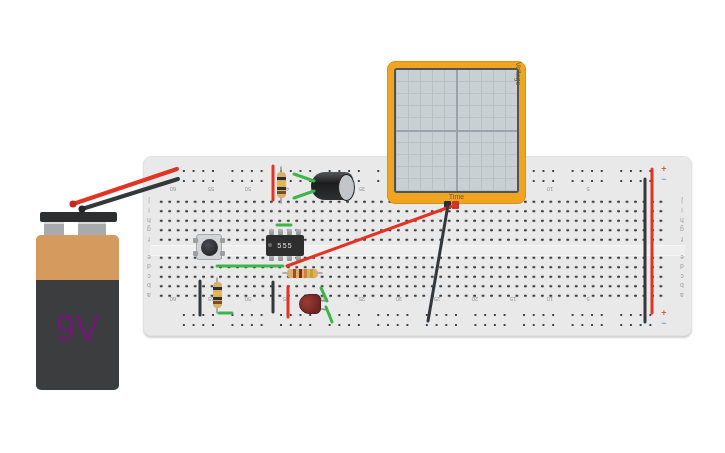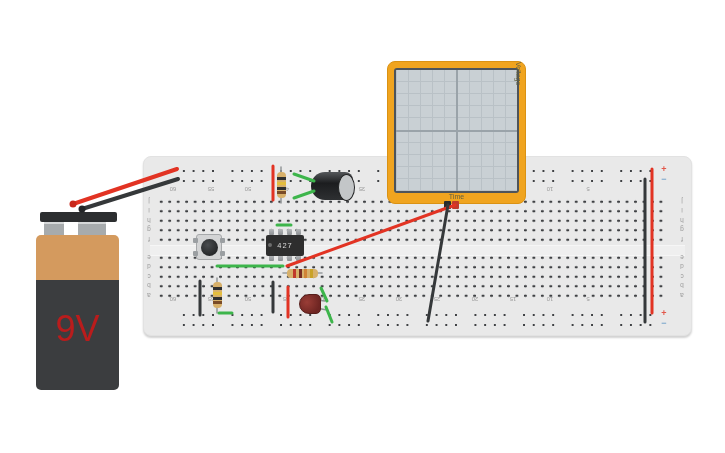--- a/index.html
+++ b/index.html
@@ -16,21 +16,21 @@
   .channel{left:6px;width:535px;height:9px;background:#efefef;border-top:1px solid #f6f6f6;border-bottom:1px solid #f6f6f6;}
   .collabel{position:absolute;width:18px;text-align:center;font-size:6px;color:#9b9b9b;transform:rotate(180deg);}
   .rowlabel{position:absolute;width:8px;text-align:center;font-size:6.5px;color:#9b9b9b;transform:rotate(180deg);}
   .railmark{position:absolute;font-size:9px;font-weight:bold;line-height:9px;width:10px;text-align:center;}
   .plus{color:#e2574a;} .minus{color:#7aa7cc;}
   
   .bat-body{left:36px;top:235px;width:83px;height:155px;border-radius:5px;
      background:linear-gradient(180deg,#d49a5e 0,#d49a5e 45px,#3b3d3f 45px,#3b3d3f 100%);}
   .bat-cap{left:40px;top:212px;width:77px;height:10px;background:#2c2e30;border-radius:2px;}
   .bat-post{top:221px;height:15px;background:#a7abad;border-top:3px solid #d6d8d9;border-radius:2px;}
-  .bat-label{left:36px;top:308px;width:83px;text-align:center;font-size:36px;color:#b91c1c;}
+  .bat-label{left:36px;top:308px;width:83px;text-align:center;font-size:36px;color:#701a75;}
   
   .btn-base{left:196px;top:234px;width:24px;height:24px;background:#d3d4d5;border:1px solid #a6a8aa;border-radius:3px;}
   .btn-cap{left:3.5px;top:3.5px;width:17px;height:17px;border-radius:50%;
      background:radial-gradient(circle at 40% 35%,#4a4d50,#26282a 70%);position:absolute;}
   .btn-leg{position:absolute;width:5px;height:5px;background:#9b9fa2;border-radius:1px;}
   .ic{left:266px;top:235px;width:38px;height:21px;background:#2e2e2e;border-radius:2px;
       display:flex;align-items:center;justify-content:center;color:#dcdcdc;font-size:7.5px;letter-spacing:1px;}
   .pin{position:absolute;width:5px;height:6px;background:linear-gradient(#b5b8ba,#8d9093);border-radius:1px;}
   .ic-notch{position:absolute;left:2px;top:8px;width:4px;height:4px;border-radius:50%;background:#6d6d6d;}
   .cap-body{left:311px;top:172px;width:42px;height:28px;border-radius:14px 8px 8px 14px;
@@ -152,21 +152,21 @@
       <div class="pin" style="left:269px;top:229px;"></div>
       <div class="pin" style="left:278px;top:229px;"></div>
       <div class="pin" style="left:287px;top:229px;"></div>
       <div class="pin" style="left:296px;top:229px;"></div>
       <div class="pin" style="left:269px;top:255px;"></div>
       <div class="pin" style="left:278px;top:255px;"></div>
       <div class="pin" style="left:287px;top:255px;"></div>
       <div class="pin" style="left:296px;top:255px;"></div>
       <div class="abs ic">
         <div class="ic-notch"></div>
-        <span>427</span>
+        <span>555</span>
       </div>
     </div>
 
     <div style="pointer-events:auto;">
       <div class="abs cap-body"></div>
       <div class="abs cap-face"></div>
     </div>
 
     <div class="abs led" style="pointer-events:auto;"></div>
 

